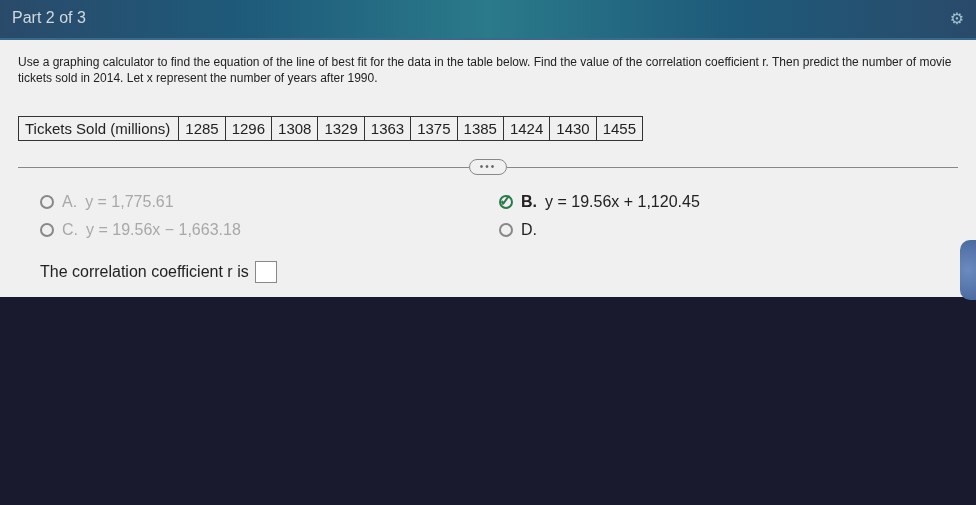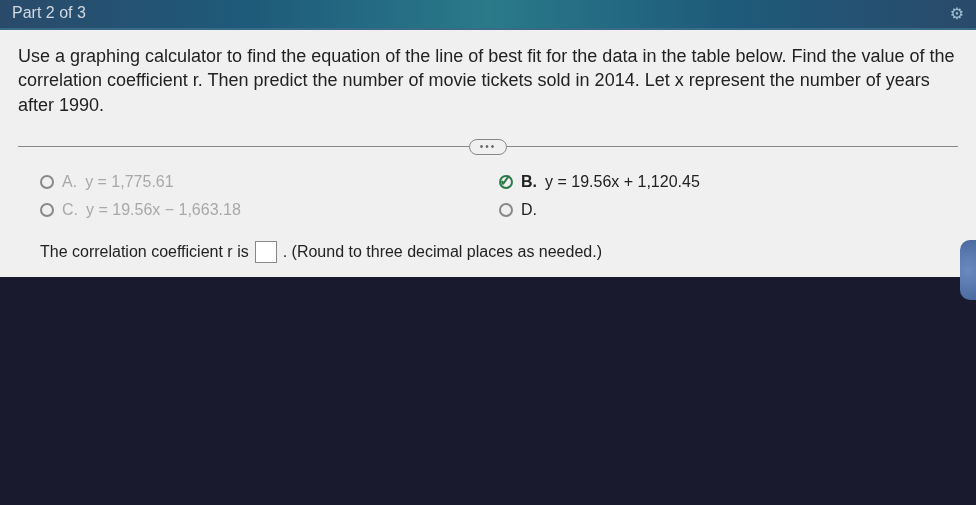--- a/index.html
+++ b/index.html
@@ -12,37 +12,37 @@
     position: relative;
   }
   .header-bar {
     background: linear-gradient(90deg, #2a4a6a, #1e5a7a, #2a7a8a, #1e5a7a, #2a4a6a);
     color: #d0d8e0;
     padding: 4px 12px 6px 12px;
     font-size: 16px;
     display: flex;
     justify-content: space-between;
     align-items: center;
-    height: 28px;
+    height: 38px;
   }
   .gear-icon {
     color: #a0c0d0;
     font-size: 16px;
   }
   .content-panel {
     background: #f0f0f0;
     margin: 0;
     padding: 14px 18px;
     color: #222;
     border-top: 2px solid #3a6a8a;
   }
   .prompt-text {
-    font-size: 18px;
+    font-size: 12px;
     line-height: 1.35;
-    margin-bottom: 4px;
+    margin-bottom: 30px;
   }
   .data-table {
     border-collapse: collapse;
     font-size: 15px;
   }
   .data-table td, .data-table th {
     border: 1px solid #333;
     padding: 3px 6px;
     text-align: center;
     font-weight: normal;
@@ -142,20 +142,33 @@
   <span>Part 2 of 3</span>
   <span class="gear-icon">⚙</span>
 </div>
 
 <div class="content-panel">
 
   <p class="prompt-text">Use a graphing calculator to find the equation of the line of best fit for the data in the table below. Find the value of the correlation coefficient r. Then predict the number of movie tickets sold in 2014. Let x represent the number of years after 1990.</p>
 
   <table class="data-table">
     <tbody>
+    <tr>
+      <td class="row-label">Tickets Sold (millions)</td>
+      <td>1285</td>
+      <td>1296</td>
+      <td>1308</td>
+      <td>1329</td>
+      <td>1363</td>
+      <td>1375</td>
+      <td>1385</td>
+      <td>1424</td>
+      <td>1430</td>
+      <td>1455</td>
+    </tr>
   </tbody>
     </table>
 
   <div class="divider-row">
     <div class="divider-line"></div>
     <div class="ellipsis-pill">•••</div>
     <div class="divider-line"></div>
   </div>
 
 
@@ -177,18 +190,17 @@
     </div>
     <div class="option">
       <span class="radio"></span>
       <span>D.</span>
     </div>
   </div>
 
   <div class="corr-row">
     <span>The correlation coefficient r is</span>
     <span class="input-box"></span>
-    <span>. (Round to three decimal places as needed.)</span>
   </div>
 
 </div>
 
 <div class="side-deco"></div>
 
 </body></html>

